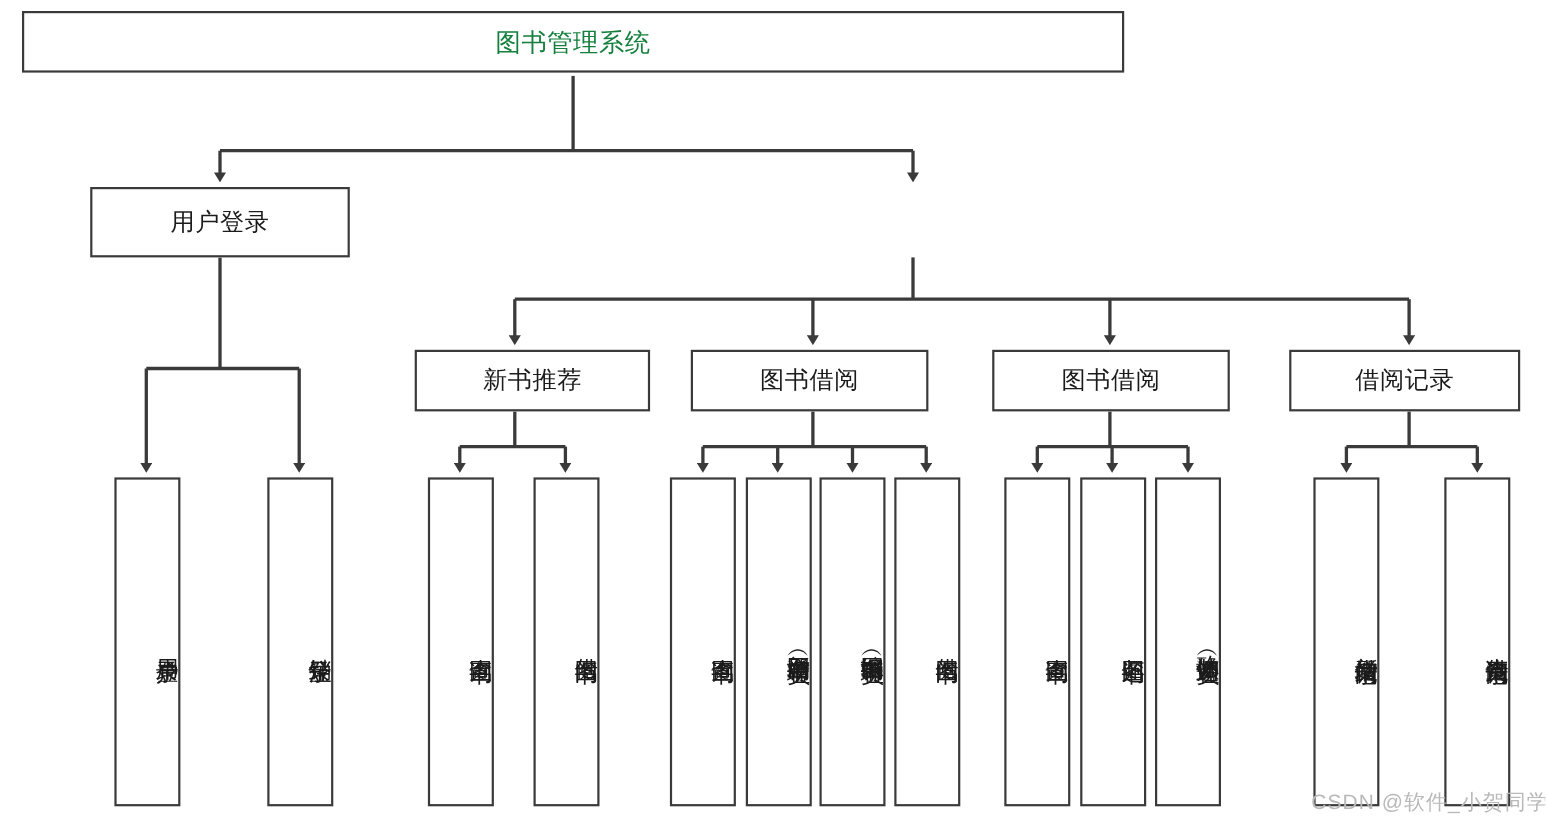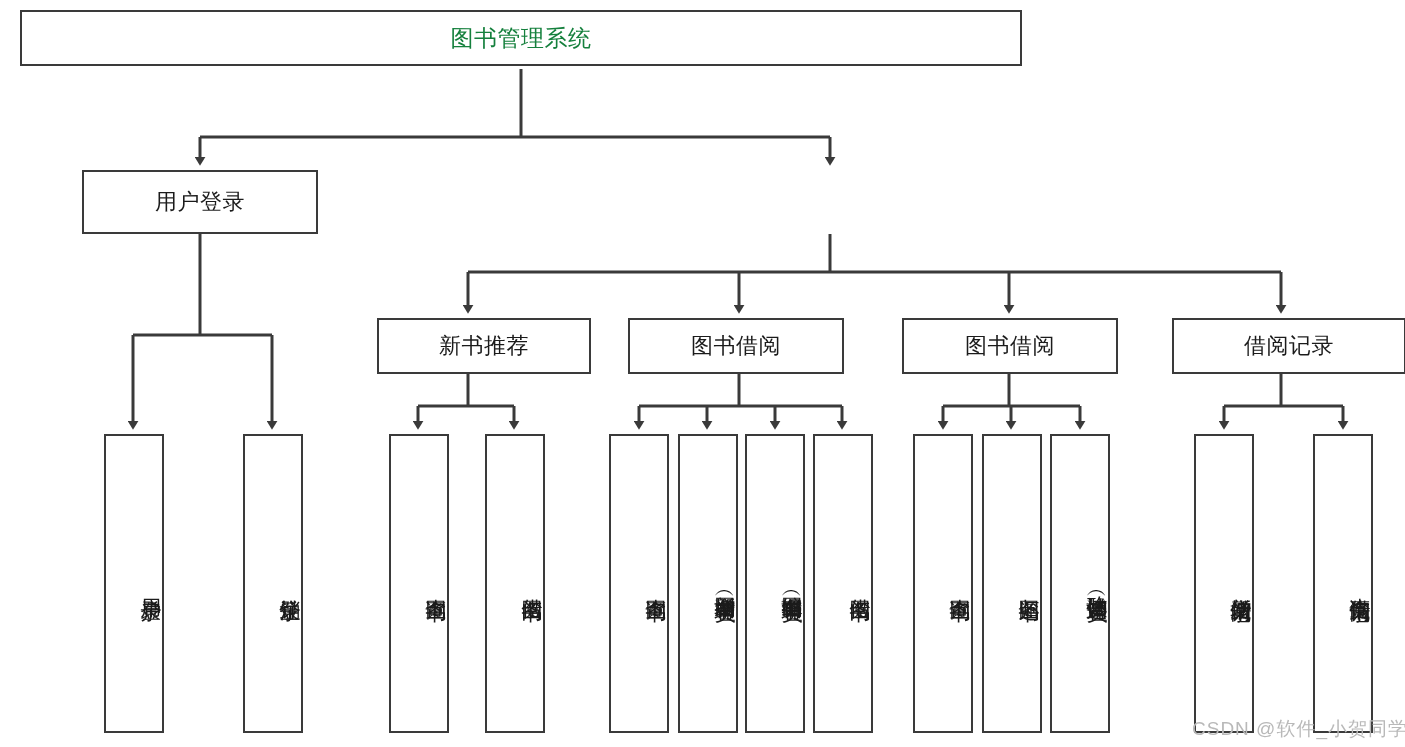--- a/index.html
+++ b/index.html
@@ -136,21 +136,21 @@
 
   <div class="node h" style="left: 362px; top: 318px; width: 214px; height: 56px; border-color: rgb(58, 58, 58); color: rgb(27, 27, 27); margin-left: 15px;">
     <span>新书推荐</span>
   </div>
   <div class="node h" style="left: 628px; top: 318px; width: 216px; height: 56px; border-color: rgb(58, 58, 58); color: rgb(27, 27, 27);">
     <span>图书借阅</span>
   </div>
   <div class="node h" style="left: 902px; top: 318px; width: 216px; height: 56px; border-color: rgb(58, 58, 58); color: rgb(27, 27, 27);">
     <span>图书借阅</span>
   </div>
-  <div class="node h" style="left: 1172px; top: 318px; width: 234px; height: 56px; border-color: rgb(58, 58, 58); color: rgb(27, 27, 27);">
+  <div class="node h" style="left: 1172px; top: 318px; width: 210px; height: 56px; border-color: rgb(58, 58, 58); color: rgb(27, 27, 27);">
     <span>借阅记录</span>
   </div>
 
   <div class="node v" style="left: 104px; top: 434px; width: 60px; height: 299px; border-color: rgb(58, 58, 58); color: rgb(27, 27, 27);">
     <span class="vlabel">用户登录</span>
   </div>
   <div class="node v" style="left: 243px; top: 434px; width: 60px; height: 299px; border-color: rgb(58, 58, 58); color: rgb(27, 27, 27);">
     <span class="vlabel">注销登录</span>
   </div>
   <div class="node v" style="left: 389px; top: 434px; width: 60px; height: 299px; border-color: rgb(58, 58, 58); color: rgb(27, 27, 27);">

